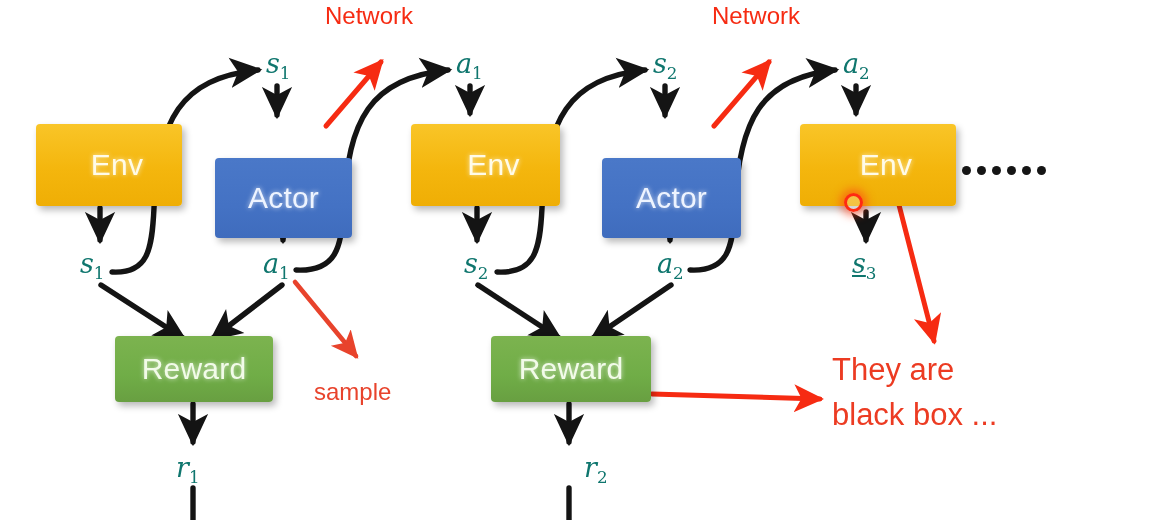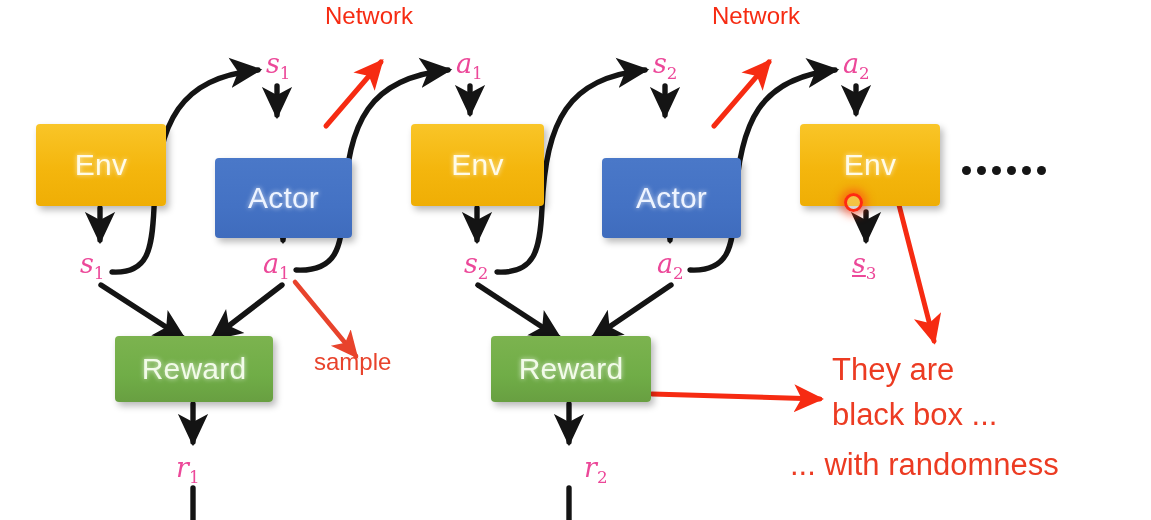--- a/index.html
+++ b/index.html
@@ -11,30 +11,30 @@
     position:absolute;
     display:flex;align-items:center;justify-content:center;
     border-radius:4px;
     color:#fffbe8;
     font-size:30px;
     letter-spacing:.2px;
     box-shadow:3px 4px 7px rgba(0,0,0,.28);
     text-shadow:0 0 5px rgba(255,255,255,.75);
     user-select:none;
   }
-  .node.env{background:linear-gradient(180deg,#f9c528 0%,#f4b60d 55%,#efae05 100%);}
+  .node.env{background:linear-gradient(180deg,#f9c528 0%,#f4b60d 55%,#efae05 100%);padding-left:16px;}
   .node.actor{background:linear-gradient(180deg,#4a78c8 0%,#4472c4 60%,#3f6cbd 100%);color:#eef4ff;margin-top:32px;}
   .node.reward{background:linear-gradient(180deg,#7cb34f 0%,#70ad47 60%,#689f41 100%);color:#f2fbe9;}
 
   .mathlbl{
     position:absolute;
     font-family:"DejaVu Serif","Liberation Serif",serif;
     font-style:italic;
     font-size:27px;
-    color:#ec4899;
+    color:#0f766e;
     white-space:nowrap;
     user-select:none;
   }
   .mathlbl sub{
     font-size:.62em;
     font-style:normal;
     font-family:"DejaVu Serif","Liberation Serif",serif;
   }
 
   .redtext{
@@ -154,24 +154,23 @@
   <div class="mathlbl" style="left:263px;top:248px;"><span>a</span><sub>1</sub></div>
   <div class="mathlbl" style="left:464px;top:248px;"><span>s</span><sub>2</sub></div>
   <div class="mathlbl" style="left:657px;top:248px;"><span>a</span><sub>2</sub></div>
   <div class="mathlbl" style="left:852px;top:248px;text-decoration:underline;"><span>s</span><sub>3</sub></div>
 
   <div class="mathlbl" style="left:176px;top:452px;"><span>r</span><sub>1</sub></div>
   <div class="mathlbl" style="left:584px;top:452px;"><span>r</span><sub>2</sub></div>
 
   <div class="redtext" style="left:325px;top:2px;">Network</div>
   <div class="redtext" style="left:712px;top:2px;">Network</div>
-  <div class="redtext soft" style="left:314px;top:348px;">sample</div>
+  <div class="redtext soft" style="left:314px;top:378px;">sample</div>
   <div class="redtext note" style="left:832px;top:397px;">black box ...</div>
   <div class="redtext note" style="left:832px;top:352px;">They are</div>
-  <div class="redtext note" style="left:790px;top:447px;">... with randomness</div>
 
   <div class="dots" style="left:962px;top:166px;">
     <i></i>
     <i></i>
     <i></i>
     <i></i>
     <i></i>
     <i></i>
   </div>
 

